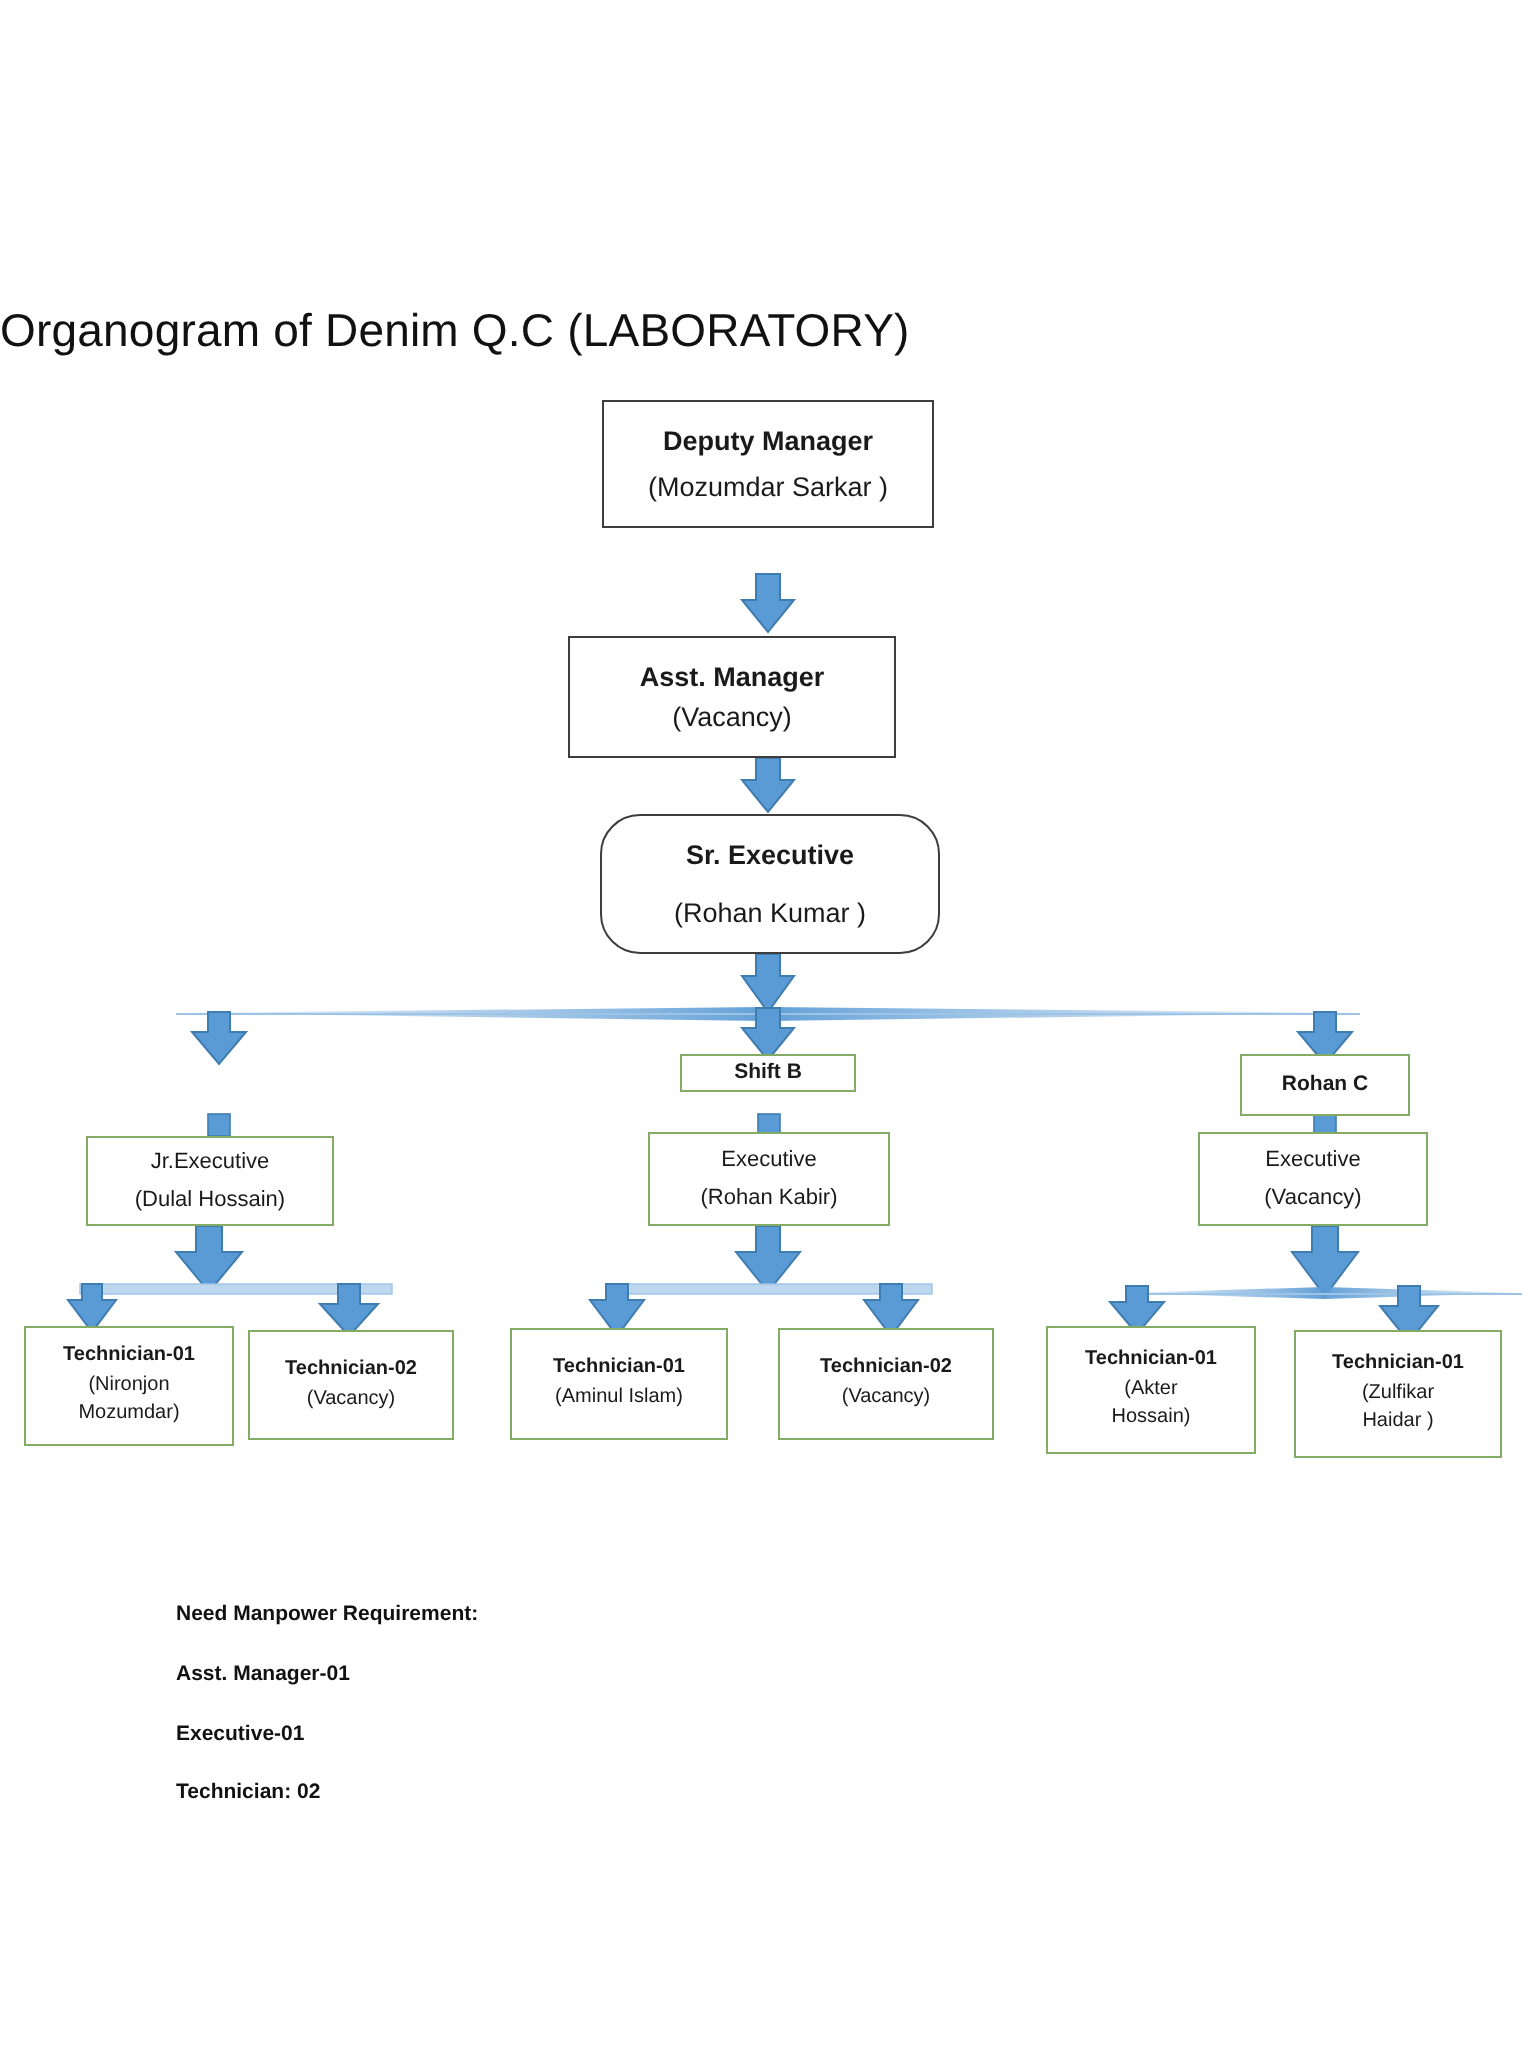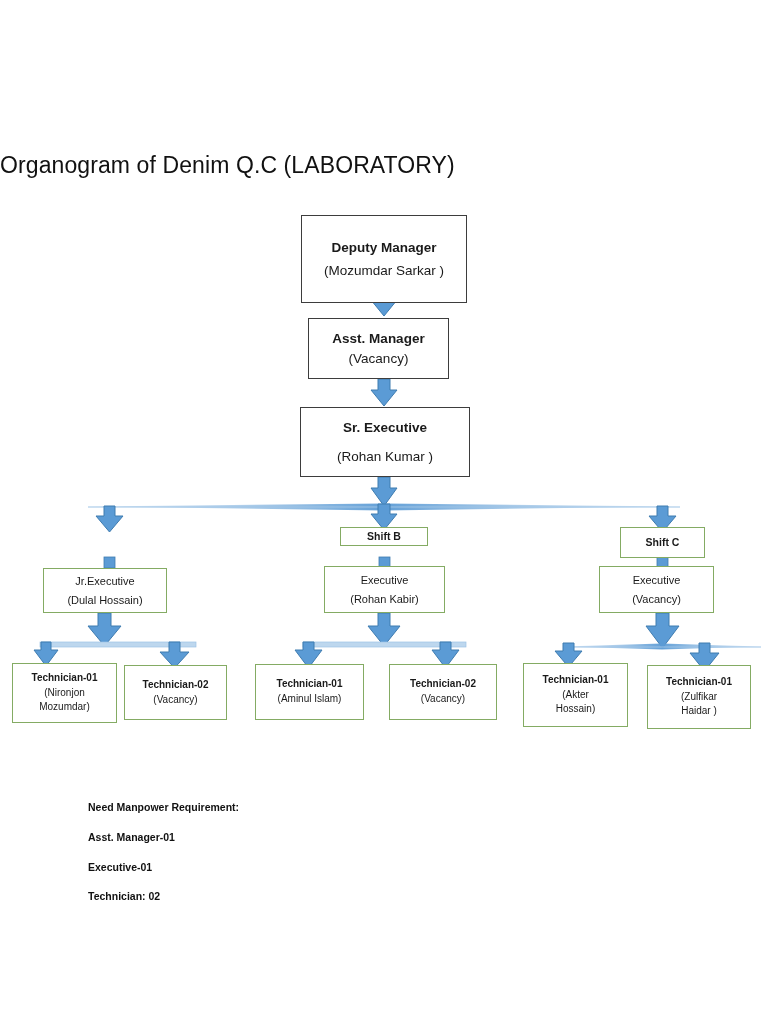--- a/index.html
+++ b/index.html
@@ -86,20 +86,21 @@
     font-weight: bold;
   }
   .lvl-mgr .line2 {
     font-weight: normal;
     margin-top: 3px;
   }
 
   .lvl-sr {
     font-size: 13.5px;
     font-weight: bold;
+    border-radius: 20px;
   }
   .lvl-sr .line2 {
     font-weight: normal;
     margin-top: 11px;
   }
 
   .lvl-shift {
     font-size: 10.5px;
     font-weight: bold;
   }
@@ -223,40 +224,40 @@
     <g>
       <path d="M563 643 L563 651 L555 651 L568.5 667 L582 651 L574 651 L574 643 Z" fill="#5b9bd5" stroke="#3f7cb0" stroke-width="1"></path>
     </g>
     <g>
       <path d="M699 643 L699 653 L690 653 L704.5 671 L719 653 L710 653 L710 643 Z" fill="#5b9bd5" stroke="#3f7cb0" stroke-width="1"></path>
     </g>
   </svg>
 
   <div class="title">Organogram of Denim Q.C (LABORATORY)</div>
 
-  <div class="node dark lvl-top" style="left:301px; top:215px; width:166px; height:88px;">
+  <div class="node dark lvl-top" style="left:301px; top:200px; width:166px; height:64px;">
     <span class="line1">Deputy Manager</span>
     <span class="line2">(Mozumdar Sarkar )</span>
   </div>
 
-  <div class="node dark lvl-mgr" style="left:308px; top:318px; width:141px; height:61px;">
+  <div class="node dark lvl-mgr" style="left:284px; top:318px; width:164px; height:61px;">
     <span class="line1">Asst. Manager</span>
     <span class="line2">(Vacancy)</span>
   </div>
 
   <div class="node dark lvl-sr" style="left:300px; top:407px; width:170px; height:70px;">
     <span class="line1">Sr. Executive</span>
     <span class="line2">(Rohan Kumar )</span>
   </div>
 
   <div class="node green lvl-shift" style="left:340px; top:527px; width:88px; height:19px;">
     <span class="line1">Shift B</span>
   </div>
   <div class="node green lvl-shift" style="left:620px; top:527px; width:85px; height:31px;">
-    <span class="line1">Shift C</span>
+    <span class="line1">Rohan C</span>
   </div>
 
   <div class="node green lvl-exec" style="left:43px; top:568px; width:124px; height:45px;">
     <span class="line1">Jr.Executive</span>
     <span class="line2">(Dulal Hossain)</span>
   </div>
   <div class="node green lvl-exec" style="left:324px; top:566px; width:121px; height:47px;">
     <span class="line1">Executive</span>
     <span class="line2">(Rohan Kabir)</span>
   </div>

